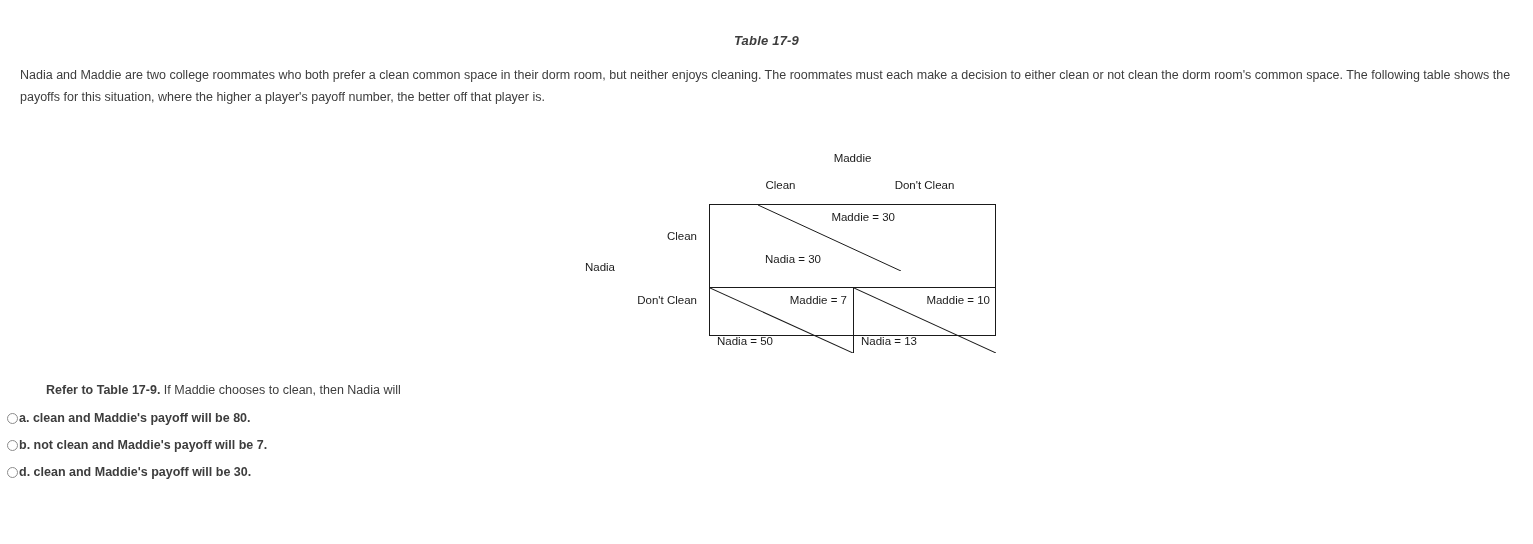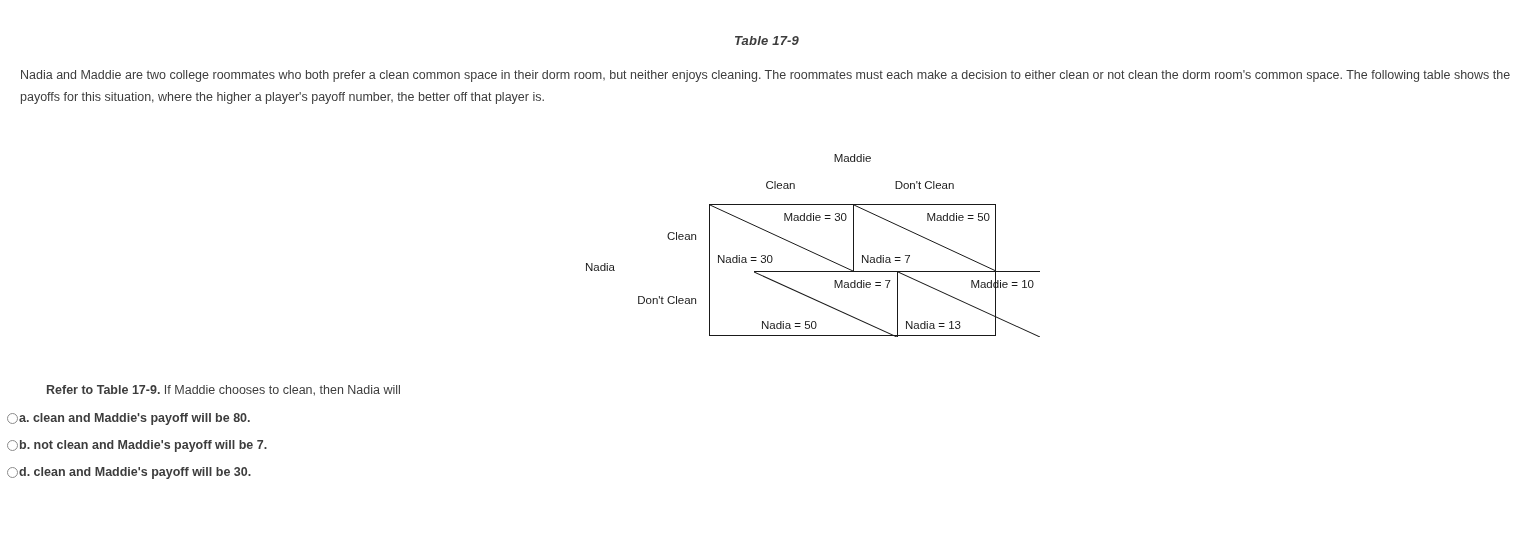--- a/index.html
+++ b/index.html
@@ -101,22 +101,22 @@
   }
   .cell {
     position: absolute;
     width: 143px;
     height: 66px;
     box-sizing: border-box;
     overflow: hidden;
   }
   .cell.c1 { left: 0; }
   .cell.c2 { left: 143px; border-left: 1px solid #1a1a1a; }
-  .cell.r1 { top: 0; }
-  .cell.r2 { top: 66px; border-top: 1px solid #1a1a1a; margin-left: 44px; }
+  .cell.r1 { top: 0; margin-left: 48px; }
+  .cell.r2 { top: 82px; border-top: 1px solid #1a1a1a; }
 
   .cell .diag {
     position: absolute;
     left: 0; top: 0;
     width: 100%;
     height: 100%;
     display: block;
   }
   .cell .payoff-top {
     position: absolute;
@@ -204,27 +204,20 @@
   <div class="grid">
 
     <div class="cell r1 c1">
       <svg class="diag" viewBox="0 0 143 66" preserveAspectRatio="none">
         <line x1="0" y1="0" x2="143" y2="66" stroke="#1a1a1a" stroke-width="1" vector-effect="non-scaling-stroke"></line>
       </svg>
       <span class="payoff-top">Maddie = 30</span>
       <span class="payoff-bottom">Nadia = 30</span>
     </div>
 
-    <div class="cell r1 c2">
-      <svg class="diag" viewBox="0 0 143 66" preserveAspectRatio="none">
-        <line x1="0" y1="0" x2="143" y2="66" stroke="#1a1a1a" stroke-width="1" vector-effect="non-scaling-stroke"></line>
-      </svg>
-      <span class="payoff-top">Maddie = 50</span>
-      <span class="payoff-bottom">Nadia = 7</span>
-    </div>
 
     <div class="cell r2 c1">
       <svg class="diag" viewBox="0 0 143 66" preserveAspectRatio="none">
         <line x1="0" y1="0" x2="143" y2="66" stroke="#1a1a1a" stroke-width="1" vector-effect="non-scaling-stroke"></line>
       </svg>
       <span class="payoff-top">Maddie = 7</span>
       <span class="payoff-bottom">Nadia = 50</span>
     </div>
 
     <div class="cell r2 c2">

